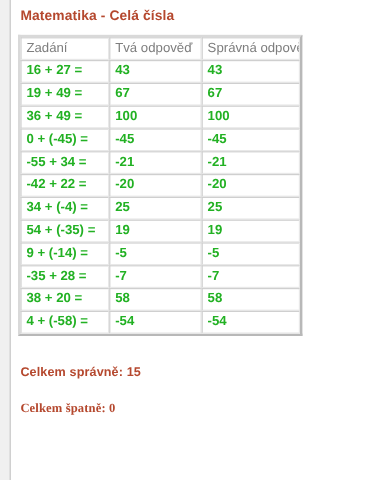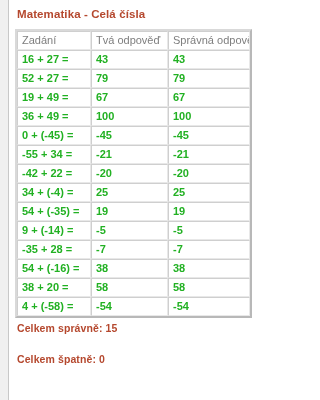--- a/index.html
+++ b/index.html
@@ -69,31 +69,31 @@
   }
   table.results td {
     color: #22b123;
     font-weight: bold;
     margin-left: 22px;
   }
   col.c-task { width: 74px; }
   col.c-your { width: 77px; }
   col.c-right { width: 82px; }
   .summary {
-    margin-top: 4px;
+    margin-top: 24px;
     padding-left: 2px;
   }
   .summary-line {
     font-size: 10.5px;
     font-weight: bold;
     color: #b5482e;
     margin-bottom: 19px;
     letter-spacing: 0.1px;
   }
-  .summary-line:last-child { margin-bottom: 0; }
+  .summary-line:last-child { margin-bottom: 0; font-family: Liberation Serif, serif; }
 </style>
 </head>
 <body>
 
 <div id="left-rail"></div>
 
 <div id="page">
 
   <div id="title">Matematika - Celá čísla</div>
 
@@ -108,25 +108,20 @@
         <th>Zadání</th>
         <th>Tvá odpověď</th>
         <th>Správná odpověď</th>
       </tr>
     </thead>
     <tbody id="results-body">
         <tr>
           <td>16 + 27 =</td>
           <td>43</td>
           <td>43</td>
-        </tr>
-        <tr>
-          <td>52 + 27 =</td>
-          <td>79</td>
-          <td>79</td>
         </tr>
         <tr>
           <td>19 + 49 =</td>
           <td>67</td>
           <td>67</td>
         </tr>
         <tr>
           <td>36 + 49 =</td>
           <td>100</td>
           <td>100</td>
@@ -160,25 +155,20 @@
           <td>9 + (-14) =</td>
           <td>-5</td>
           <td>-5</td>
         </tr>
         <tr>
           <td>-35 + 28 =</td>
           <td>-7</td>
           <td>-7</td>
         </tr>
         <tr>
-          <td>54 + (-16) =</td>
-          <td>38</td>
-          <td>38</td>
-        </tr>
-        <tr>
           <td>38 + 20 =</td>
           <td>58</td>
           <td>58</td>
         </tr>
         <tr>
           <td>4 + (-58) =</td>
           <td>-54</td>
           <td>-54</td>
         </tr>
       </tbody>

